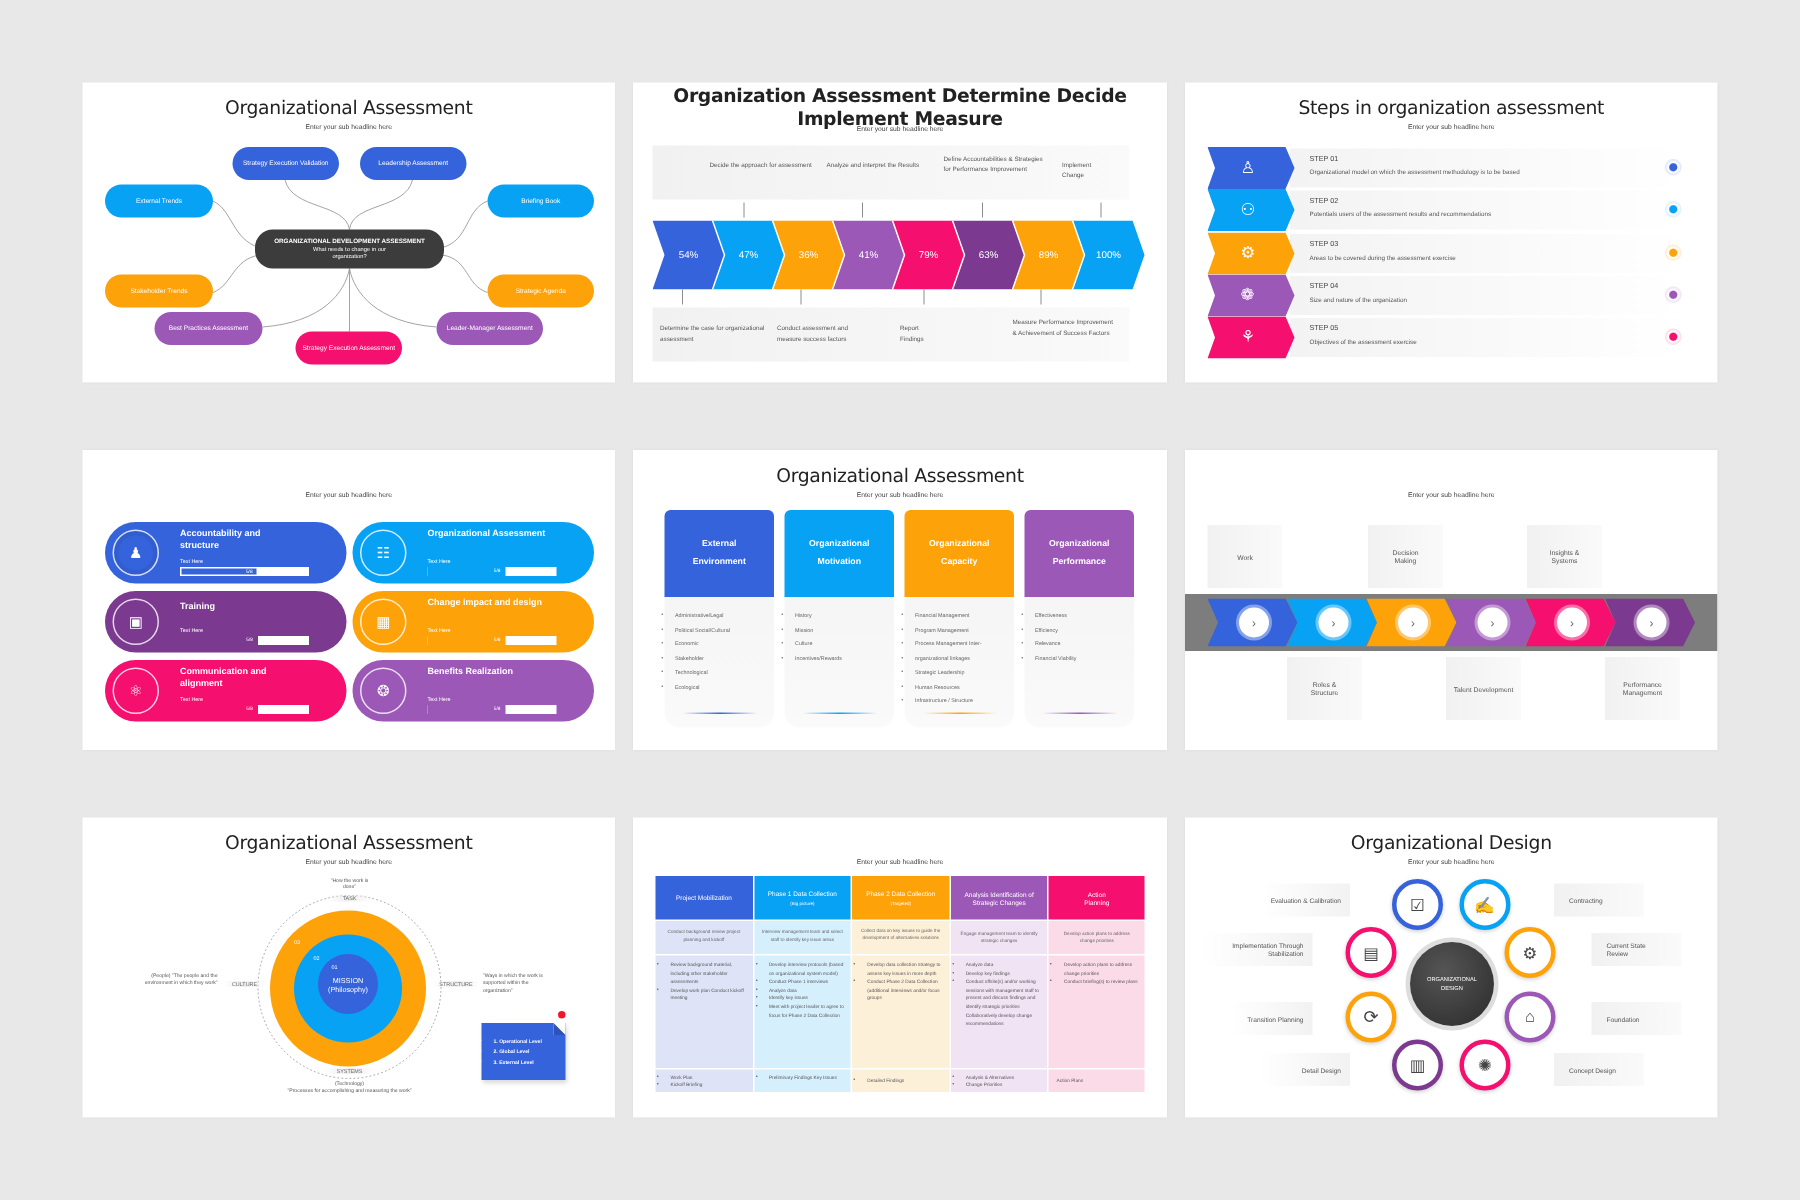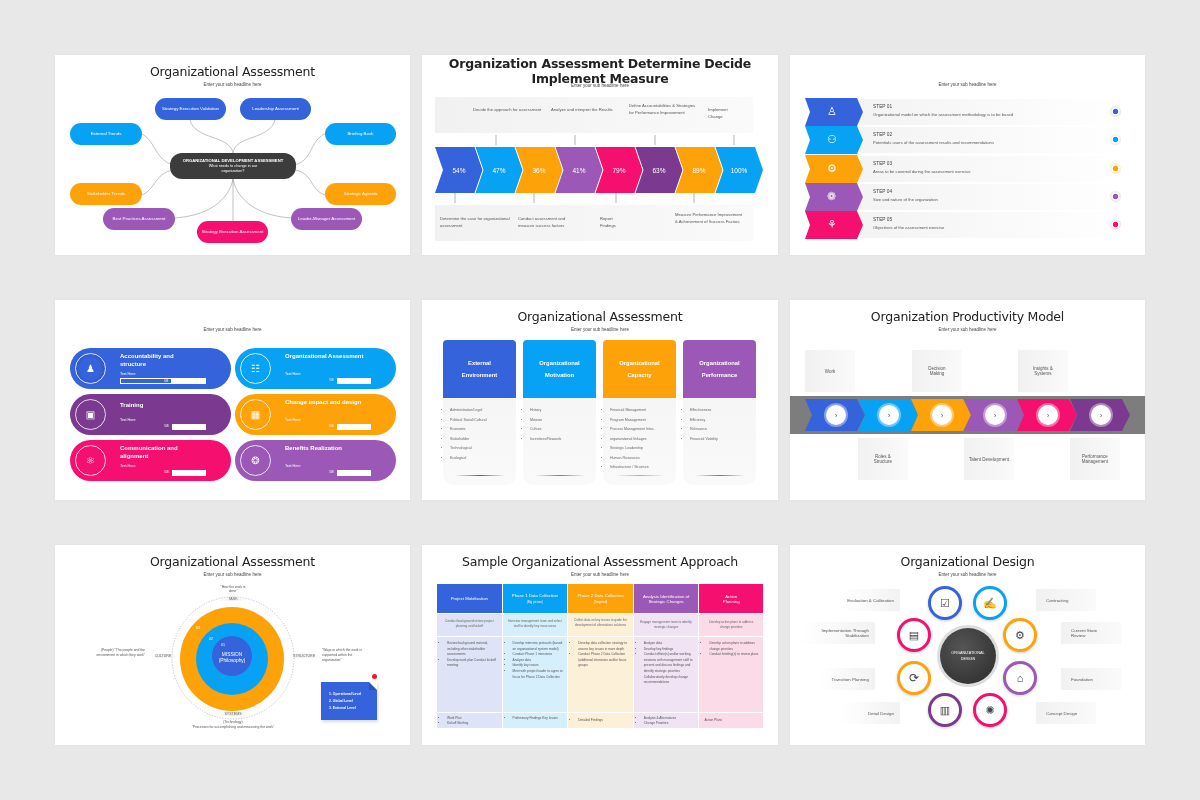--- a/index.html
+++ b/index.html
@@ -100,20 +100,21 @@
     <span style="width:40px;text-align:center;padding-left:8px;">100%</span>
   </div>
   <div class="gbox" style="left:13px;top:150px;width:318px;height:36px;"></div>
   <div class="abs small" style="left:18px;top:161px;width:70px;">Determine the case for organizational assessment</div>
   <div class="abs small" style="left:96px;top:161px;width:60px;">Conduct assessment and measure success factors</div>
   <div class="abs small" style="left:178px;top:161px;width:24px;">Report Findings</div>
   <div class="abs small" style="left:253px;top:157px;width:70px;">Measure Performance Improvement &amp; Achievement of Success Factors</div>
 </div>
 
 <div class="slide" style="left:790px;top:55px;">
+  <div class="s-title">Steps in organization assessment</div>
   <div class="s-sub">Enter your sub headline here</div>
 
   <div class="abs" style="left:15px;top:43px;width:325px;">
 
     <div style="position:relative;height:28.3px;">
       <div class="gbox" style="left:55px;top:1px;width:265px;height:26px;background:linear-gradient(90deg,#f3f3f3,#fff);"></div>
       <svg class="abs" style="left:0;top:0" width="60" height="28">
           <polygon points="0,0 52,0 58,14 52,28 0,28 5,14" fill="#3563db"></polygon>
         </svg>
       <span class="abs" style="left:22px;top:7px;color:#fff;font-size:11px;">♙</span>
@@ -267,21 +268,20 @@
       <li style="list-style: outside disc;">Effectiveness</li>
         <li style="list-style: outside disc;">Efficiency</li>
         <li style="list-style: outside disc;">Relevance</li>
         <li style="list-style: outside disc;">Financial Viability</li>
     </ul>
     <div class="abs" style="left:12px;top:135px;width:50px;height:1.3px;background:linear-gradient(90deg,transparent,#9c58b7,transparent);"></div>
   </div>
 </div>
 
 <div class="slide" style="left:790px;top:300px;">
-  <div class="s-title">Organization Productivity Model</div>
   <div class="s-sub">Enter your sub headline here</div>
   <div class="gbox" style="left:15px;top:50px;width:50px;height:42px;display:flex;align-items:center;justify-content:center;font-size:4.5px;color:#555;text-align:center;">Work</div>
   <div class="gbox" style="left:122px;top:50px;width:50px;height:42px;display:flex;align-items:center;justify-content:center;font-size:4.5px;color:#555;text-align:center;padding:0 12px;">Decision Making</div>
   <div class="gbox" style="left:228px;top:50px;width:50px;height:42px;display:flex;align-items:center;justify-content:center;font-size:4.5px;color:#555;text-align:center;padding:0 12px;">Insights &amp; Systems</div>
   <div class="abs" style="left:0;top:96px;width:355px;height:38px;background:#7d7d7d;"></div>
   <svg class="abs" style="left:15px;top:99px" width="330" height="32">
     <polygon points="0,0 52,0 60,16 52,32 0,32 7,16" fill="#3563db"></polygon>
     <polygon points="53,0 105,0 113,16 105,32 53,32 60,16" fill="#08a2f5"></polygon>
     <polygon points="106,0 158,0 166,16 158,32 106,32 113,16" fill="#fea20a"></polygon>
     <polygon points="159,0 211,0 219,16 211,32 159,32 166,16" fill="#9c58b7"></polygon>
@@ -331,21 +331,20 @@
     <ul class="abs" style="left:8px;top:9px;font-size:3.4px;color:#fff;font-weight:bold;line-height:7px;list-style:none;">
       <li style="list-style: outside disc;">1. Operational Level</li>
         <li style="list-style: outside disc;">2. Global Level</li>
         <li style="list-style: outside disc;">3. External Level</li>
     </ul>
   </div>
   <div class="abs" style="left:317px;top:129px;width:5px;height:5px;border-radius:50%;background:#f01828;"></div>
 </div>
 
 <div class="slide" style="left:422px;top:545px;width:356px;">
-  <div class="s-title">Sample Organizational Assessment Approach</div>
   <div class="s-sub">Enter your sub headline here</div>
   <div class="abs" style="left:15px;top:39px;width:326px;display:flex;gap:1px;">
 
     <div style="width:65px;">
       <div class="blue" style="height:29px;color:#fff;font-size:4.3px;text-align:center;display:flex;flex-direction:column;align-items:center;justify-content:center;padding:0 10px;">
           <span>Project Mobilization</span>
         </div>
       <div style="height:22px;margin-top:1px;background:#dfe3f7;font-size:3.1px;color:#666;text-align:center;padding:5px 4px;line-height:1.7;">Conduct background review project planning and kickoff</div>
       <ul style="height:75px;margin-top:1px;background:#dfe3f7;font-size:3.2px;color:#555;line-height:1.75;padding:4px 3px 0 10px;">
         <li style="list-style: outside disc;">Review background material, including other stakeholder assessments</li>

